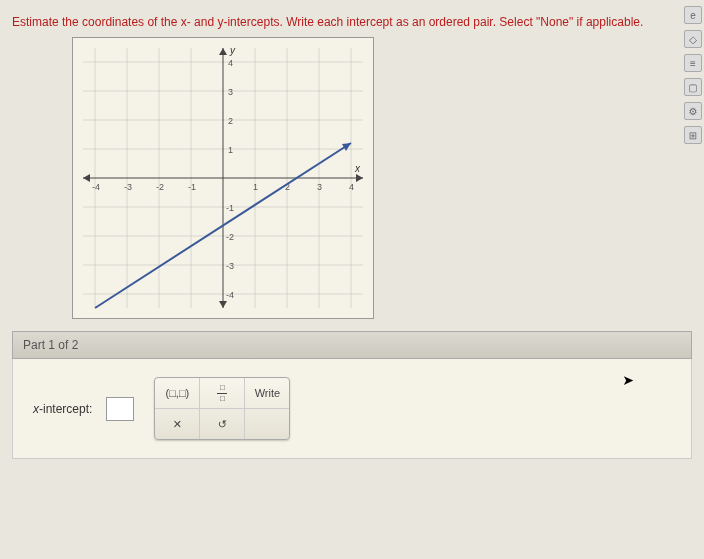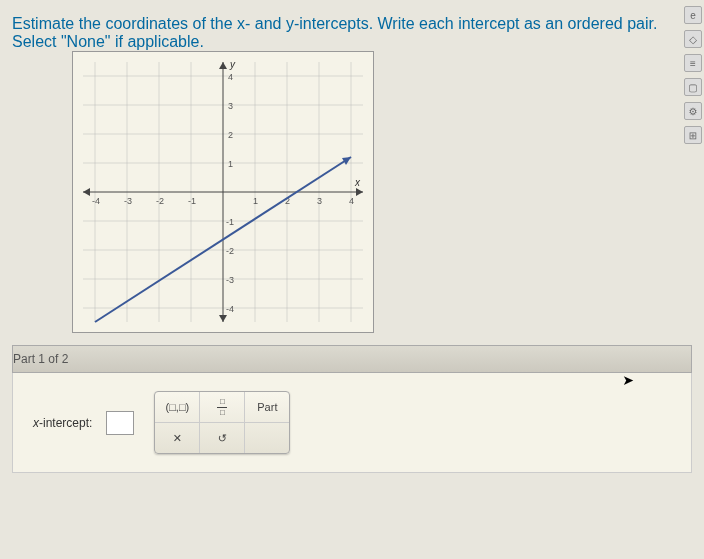--- a/index.html
+++ b/index.html
@@ -1,26 +1,26 @@
 <!DOCTYPE html>
 <html><head>
 <meta charset="utf-8">
 <style>
 body{margin:0;padding:0;font-family:Arial,sans-serif;background:#b8b5a8;color:#333;width:704px;height:559px;overflow:hidden;position:relative}
 .page{background:#e8e6dd;padding:15px 12px;min-height:559px;position:relative}
-.instruction{font-size:16px;color:#0369a1;}
+.instruction{font-size:12px;color:#b91c1c;margin-bottom:8px}
 .chart-box{background:#f5f3e8;border:1px solid #999;width:300px;height:280px;position:relative;margin-left:60px;margin-bottom:10px}
 .chart-svg{width:100%;height:100%}
 .axis-line{stroke:#444;stroke-width:1}
 .grid-line{stroke:#bbb;stroke-width:0.5}
 .data-line{stroke:#3b5998;stroke-width:2;fill:none}
 .tick-label{font-size:9px;fill:#555}
 .axis-label{font-size:10px;fill:#333;font-style:italic}
 .arrow{fill:#444}
-.part-header{background:linear-gradient(#dcdad0,#ccc9bf);border:1px solid #aaa;padding:6px 0;font-size:12px;color:#555;margin-top:12px}
+.part-header{background:linear-gradient(#dcdad0,#ccc9bf);border:1px solid #aaa;padding:6px 10px;font-size:12px;color:#555;margin-top:12px}
 .answer-row{background:#f5f3e8;border:1px solid #ccc;border-top:none;padding:18px 20px;display:flex;align-items:center;gap:14px;font-size:12px}
 .ital{font-style:italic}
 .inputbox{width:26px;height:22px;border:1px solid #999;background:#fff;display:inline-block}
 .toolbar{display:inline-flex;flex-direction:column;border:1px solid #aaa;border-radius:4px;background:linear-gradient(#f8f6ec,#e5e2d5);overflow:hidden;margin-left:6px;box-shadow:0 1px 2px rgba(0,0,0,.2)}
 .toolbar-row{display:flex}
 .tool{width:44px;height:30px;display:flex;align-items:center;justify-content:center;font-size:11px;color:#444;border-right:1px solid #ccc;border-bottom:1px solid #ccc;cursor:pointer}
 .tool:last-child{border-right:none}
 .toolbar-row:last-child .tool{border-bottom:none}
 .frac{display:flex;flex-direction:column;align-items:center;font-size:8px;line-height:1}
 .frac-line{width:10px;height:1px;background:#444;margin:1px 0}
@@ -90,21 +90,21 @@
   <div class="toolbar">
     <div class="toolbar-row">
       <div class="tool">(□,□)</div>
       <div class="tool">
             <div class="frac">
               <span>□</span>
               <span class="frac-line"></span>
               <span>□</span>
             </div>
           </div>
-      <div class="tool">Part</div>
+      <div class="tool">Write</div>
     </div>
     <div class="toolbar-row">
       <div class="tool">✕</div>
       <div class="tool">↺</div>
       <div class="tool" style="visibility:hidden"></div>
     </div>
   </div>
 </div>
 
 

